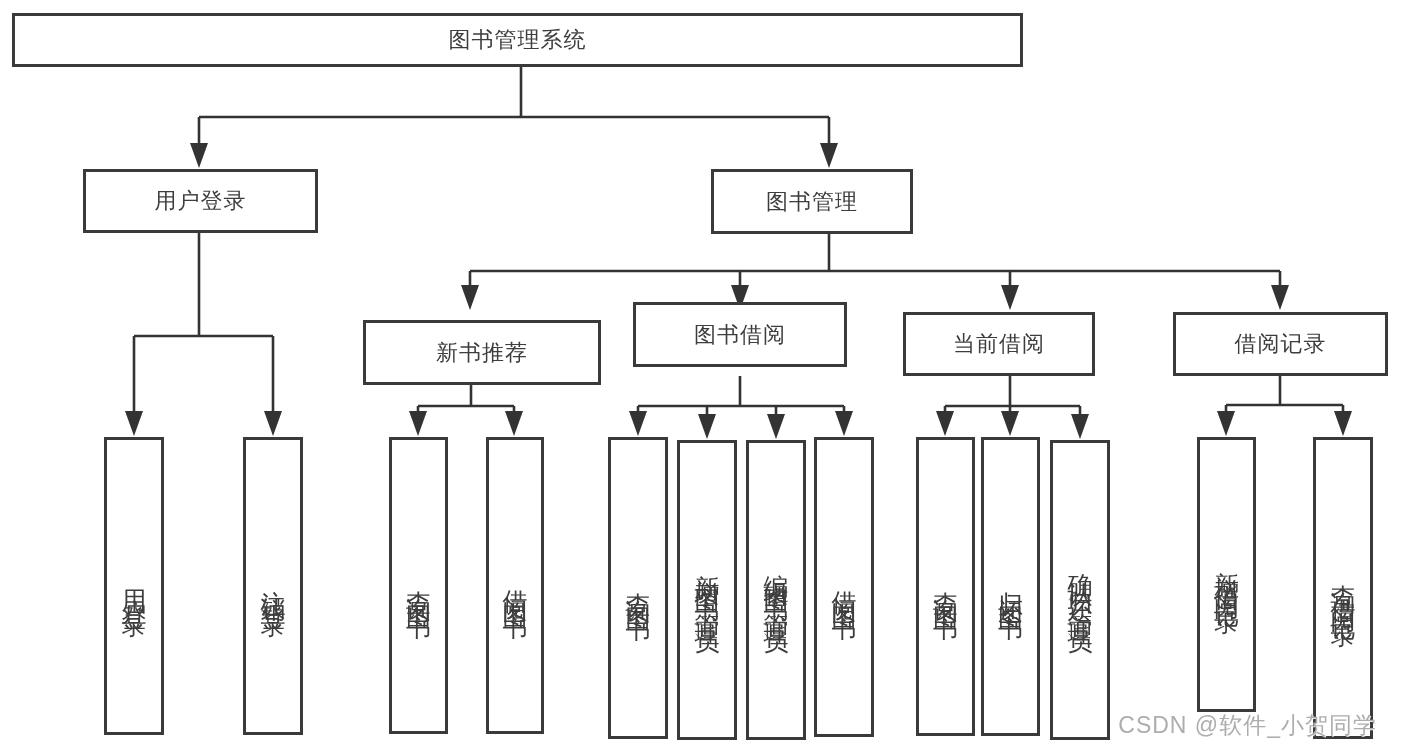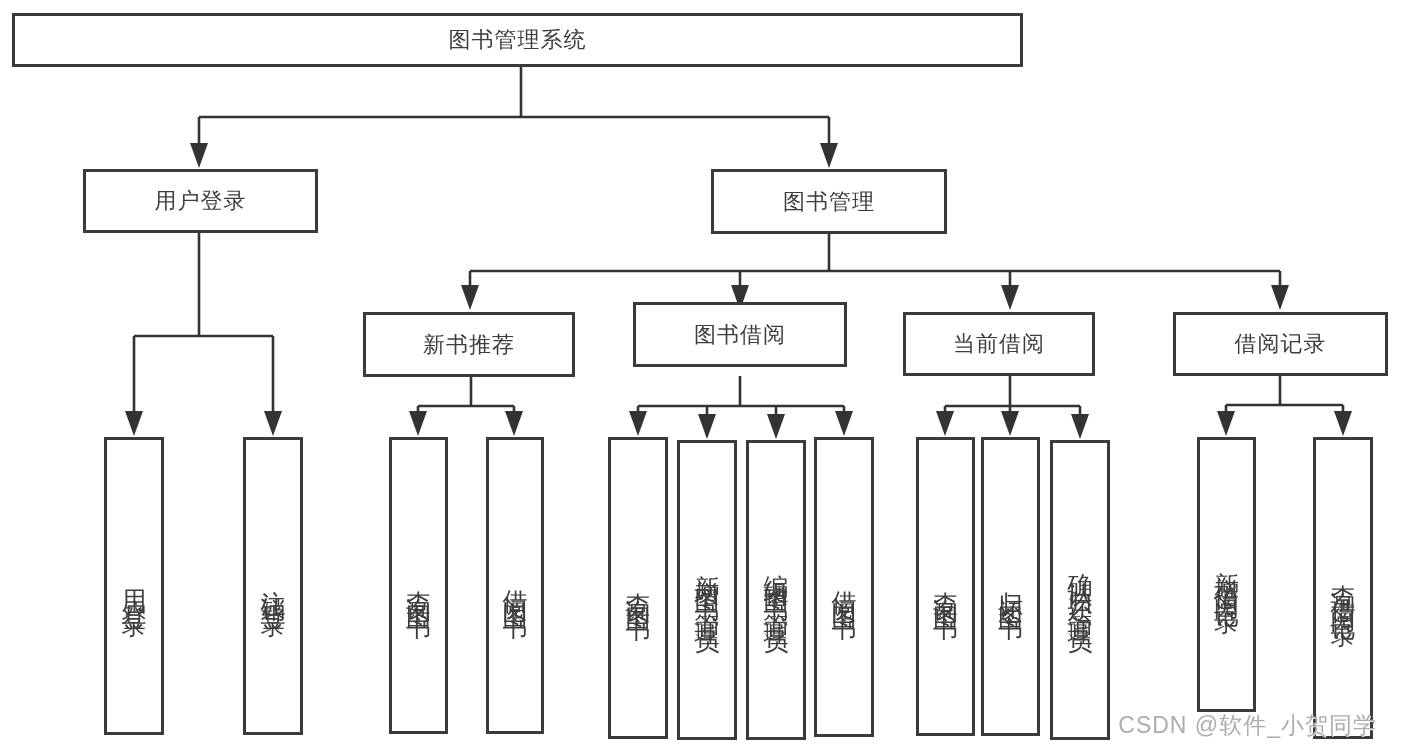--- a/index.html
+++ b/index.html
@@ -135,23 +135,23 @@
       <polygon points="1071,414 1089,414 1080,439"></polygon>
 
       <polygon points="1217,411 1235,411 1226,436"></polygon>
       <polygon points="1334,411 1352,411 1343,436"></polygon>
     </g>
   </svg>
 
   <div class="node h" style="left:12px;top:13px;width:1011px;height:54px">图书管理系统</div>
 
   <div class="node h" style="left:83px;top:169px;width:235px;height:64px">用户登录</div>
-  <div class="node h" style="left:711px;top:169px;width:236px;height:65px">图书管理</div>
+  <div class="node h" style="left:711px;top:169px;width:202px;height:65px">图书管理</div>
 
-  <div class="node h" style="left:363px;top:312px;width:212px;height:65px">新书推荐</div>
+  <div class="node h" style="left:363px;top:320px;width:238px;height:65px">新书推荐</div>
   <div class="node h" style="left:633px;top:302px;width:214px;height:65px">图书借阅</div>
   <div class="node h" style="left:903px;top:312px;width:192px;height:64px">当前借阅</div>
   <div class="node h" style="left:1173px;top:312px;width:215px;height:64px">借阅记录</div>
 
   <div class="node v" style="left:104px;top:437px;width:60px;height:298px">用户登录</div>
   <div class="node v" style="left:243px;top:437px;width:60px;height:298px">注销登录</div>
 
   <div class="node v" style="left:389px;top:437px;width:59px;height:297px">查询图书</div>
   <div class="node v" style="left:486px;top:437px;width:58px;height:297px">借阅图书</div>
 

